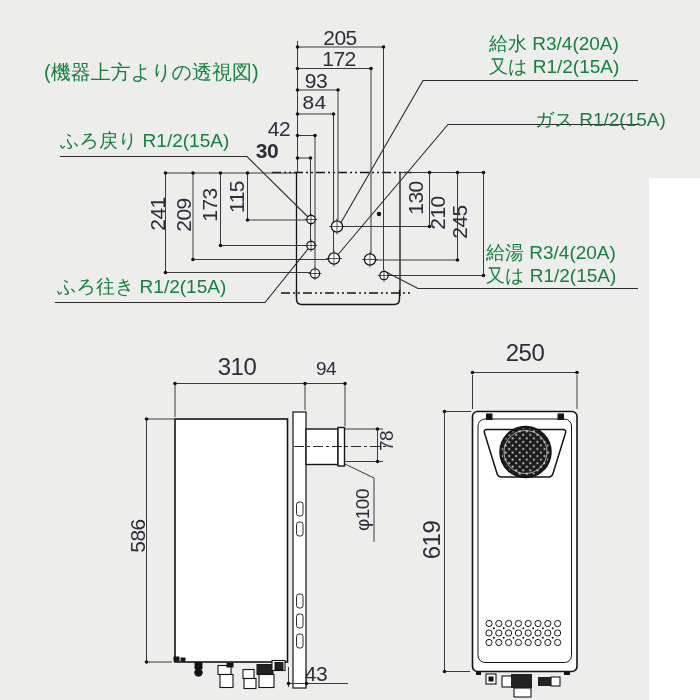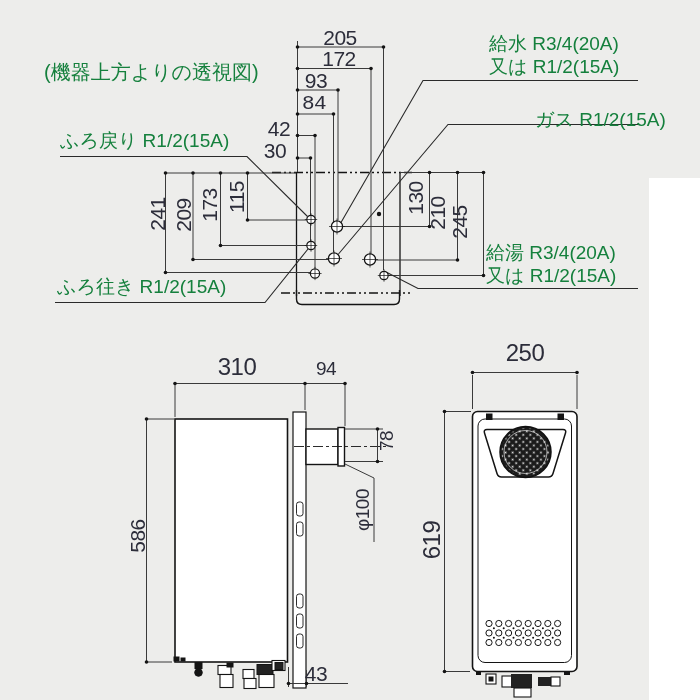--- a/index.html
+++ b/index.html
@@ -285,21 +285,21 @@
     </g>
   </svg>
 
   <div class="txt title" style="left:44px;top:62px;">(機器上方よりの透視図)</div>
 
   <div class="txt dim" style="left:340px;top:37px;">205</div>
   <div class="txt dim" style="left:339px;top:58px;">172</div>
   <div class="txt dim" style="left:316px;top:80px;">93</div>
   <div class="txt dim" style="left:314px;top:103px;font-family:Liberation Mono, monospace;">84</div>
   <div class="txt dim" style="left:279px;top:128px;">42</div>
-  <div class="txt dim" style="left:275px;top:150px;">30</div>
+  <div class="txt dim" style="left:267px;top:150px;font-weight:bold;">30</div>
 
   <div class="txt dim rot" style="left:157px;top:214px;">241</div>
   <div class="txt dim rot" style="left:183px;top:215px;">209</div>
   <div class="txt dim rot" style="left:209px;top:205px;">173</div>
   <div class="txt dim rot" style="left:236px;top:197px;">115</div>
 
   <div class="txt dim rot" style="left:415px;top:198px;">130</div>
   <div class="txt dim rot" style="left:437px;top:213px;">210</div>
   <div class="txt dim rot" style="left:459px;top:222px;">245</div>
 

